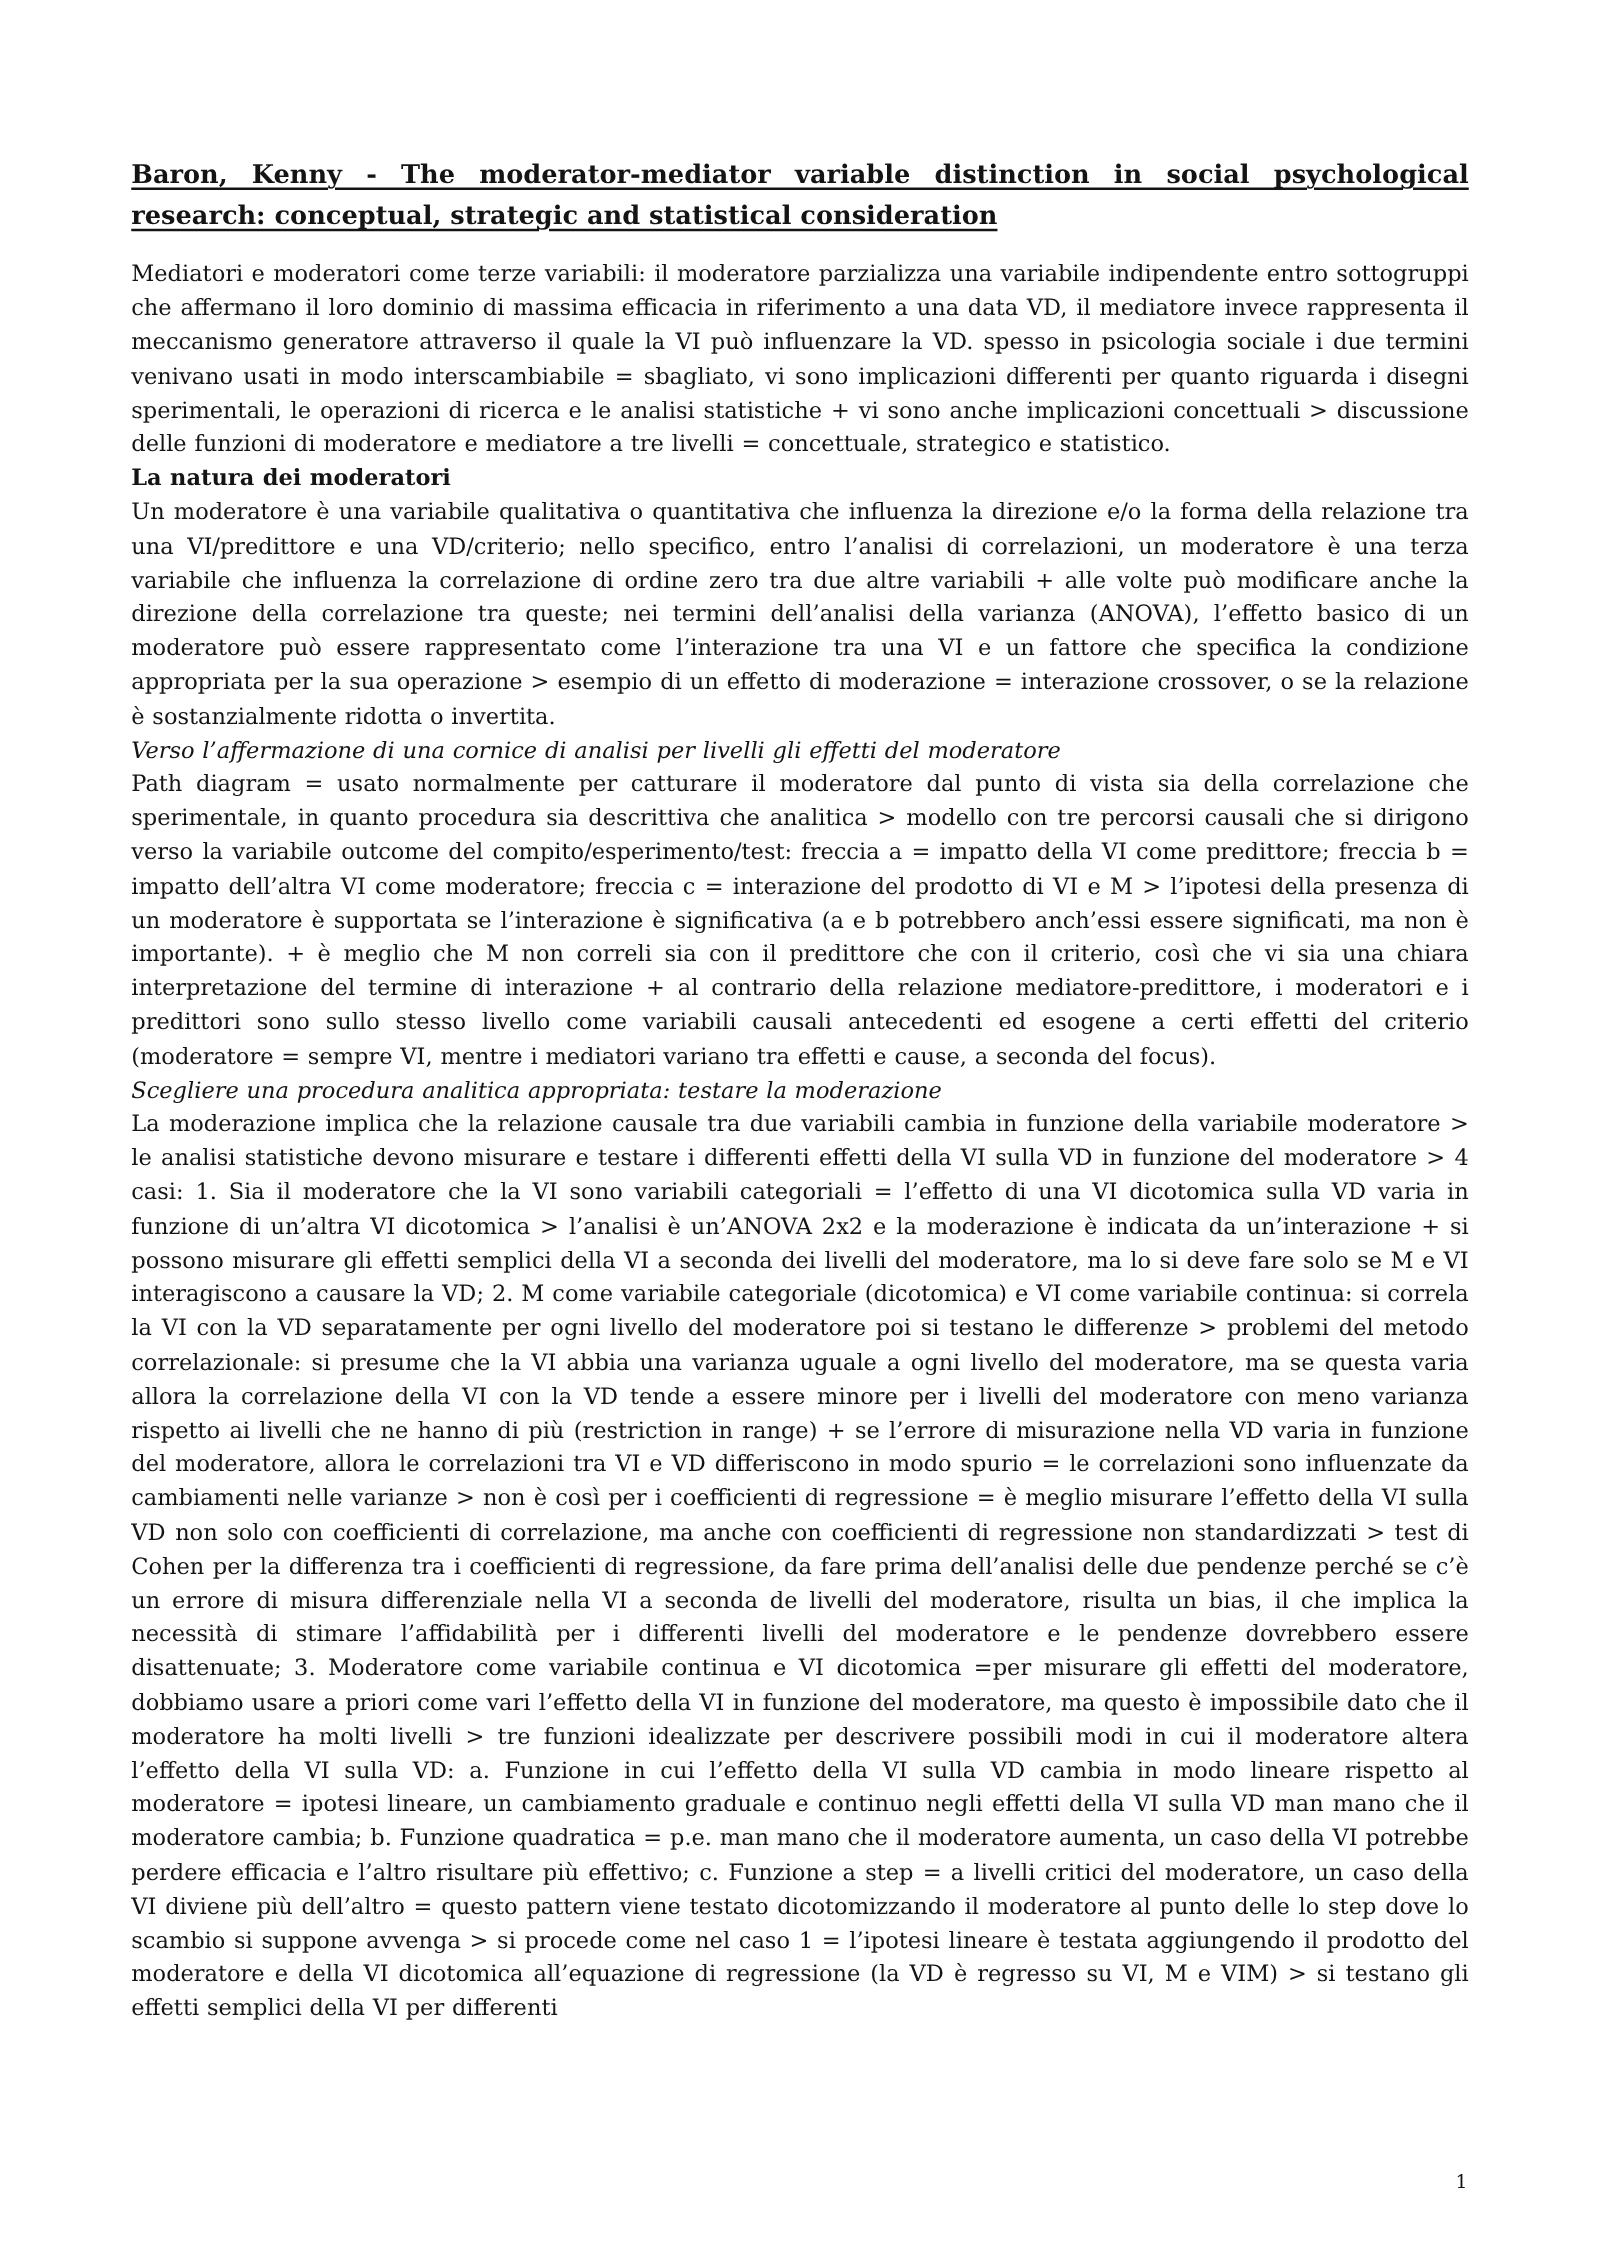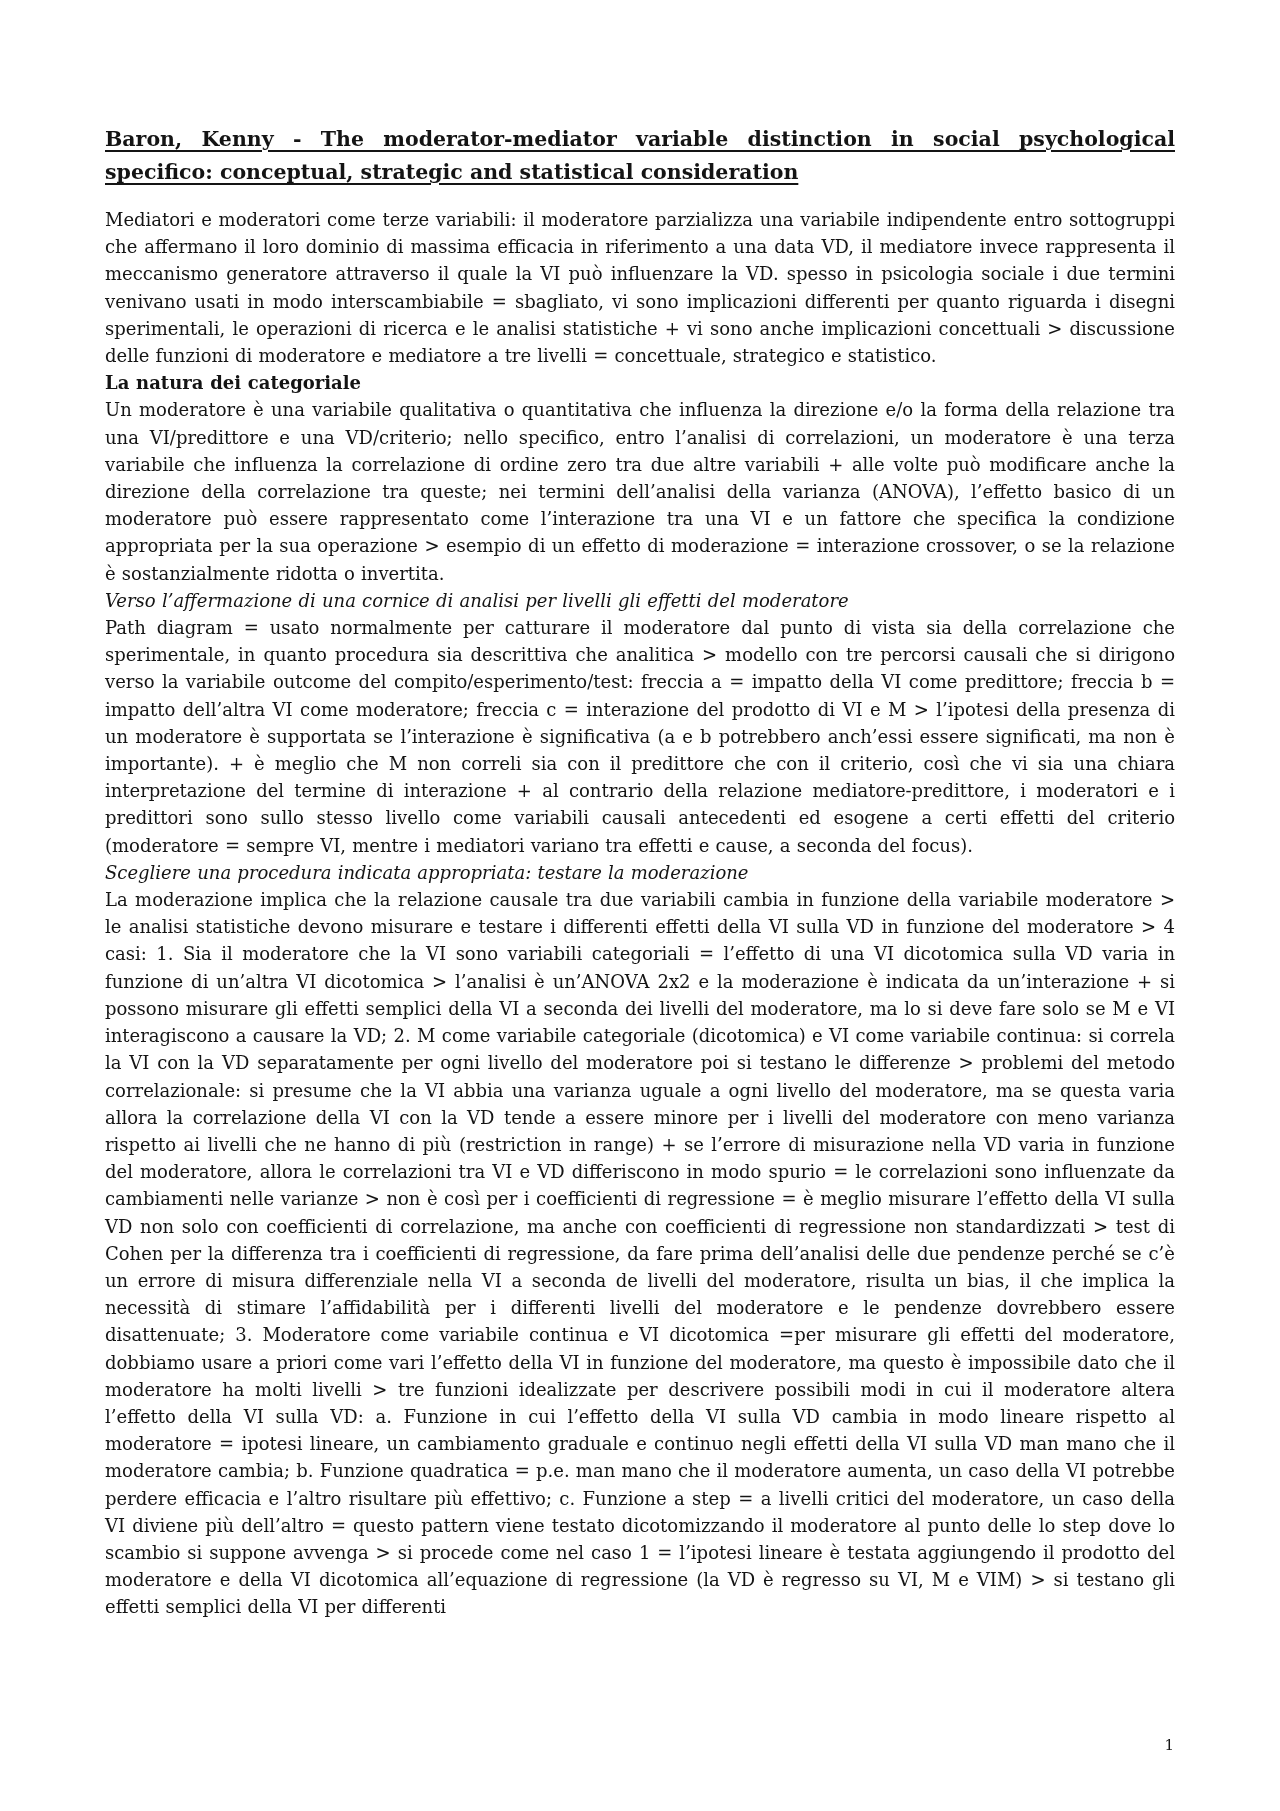--- a/index.html
+++ b/index.html
@@ -57,35 +57,35 @@
     font-size: 15px;
     color: #141414;
   }
 </style>
 </head>
 <body>
 
 <div class="page">
   <div class="content">
 
-    <div class="doc-title">Baron, Kenny - The moderator-mediator variable distinction in social psychological specifico: conceptual, strategic and statistical consideration</div>
+    <div class="doc-title">Baron, Kenny - The moderator-mediator variable distinction in social psychological research: conceptual, strategic and statistical consideration</div>
 
     <div class="body-text">
 
       <p>Mediatori e moderatori come terze variabili: il moderatore parzializza una variabile indipendente entro sottogruppi che affermano il loro dominio di massima efficacia in riferimento a una data VD, il mediatore invece rappresenta il meccanismo generatore attraverso il quale la VI può influenzare la VD. spesso in psicologia sociale i due termini venivano usati in modo interscambiabile = sbagliato, vi sono implicazioni differenti per quanto riguarda i disegni sperimentali, le operazioni di ricerca e le analisi statistiche + vi sono anche implicazioni concettuali &gt; discussione delle funzioni di moderatore e mediatore a tre livelli = concettuale, strategico e statistico.</p>
 
-      <p class="h-bold">La natura dei categoriale</p>
+      <p class="h-bold">La natura dei moderatori</p>
 
       <p>Un moderatore è una variabile qualitativa o quantitativa che influenza la direzione e/o la forma della relazione tra una VI/predittore e una VD/criterio; nello specifico, entro l’analisi di correlazioni, un moderatore è una terza variabile che influenza la correlazione di ordine zero tra due altre variabili + alle volte può modificare anche la direzione della correlazione tra queste; nei termini dell’analisi della varianza (ANOVA), l’effetto basico di un moderatore può essere rappresentato come l’interazione tra una VI e un fattore che specifica la condizione appropriata per la sua operazione &gt; esempio di un effetto di moderazione = interazione crossover, o se la relazione è sostanzialmente ridotta o invertita.</p>
 
       <p class="h-italic">Verso l’affermazione di una cornice di analisi per livelli gli effetti del moderatore</p>
 
       <p>Path diagram = usato normalmente per catturare il moderatore dal punto di vista sia della correlazione che sperimentale, in quanto procedura sia descrittiva che analitica &gt; modello con tre percorsi causali che si dirigono verso la variabile outcome del compito/esperimento/test: freccia a = impatto della VI come predittore; freccia b = impatto dell’altra VI come moderatore; freccia c = interazione del prodotto di VI e M &gt; l’ipotesi della presenza di un moderatore è supportata se l’interazione è significativa (a e b potrebbero anch’essi essere significati, ma non è importante). + è meglio che M non correli sia con il predittore che con il criterio, così che vi sia una chiara interpretazione del termine di interazione + al contrario della relazione mediatore-predittore, i moderatori e i predittori sono sullo stesso livello come variabili causali antecedenti ed esogene a certi effetti del criterio (moderatore = sempre VI, mentre i mediatori variano tra effetti e cause, a seconda del focus).</p>
 
-      <p class="h-italic">Scegliere una procedura indicata appropriata: testare la moderazione</p>
+      <p class="h-italic">Scegliere una procedura analitica appropriata: testare la moderazione</p>
 
       <p><span>La moderazione implica che la relazione causale tra due variabili cambia in funzione della variabile moderatore &gt; le analisi statistiche devono misurare e testare i differenti effetti della VI sulla VD in funzione del moderatore &gt; 4 casi: 1. Sia il moderatore che la VI sono variabili categoriali = l’effetto di una VI dicotomica sulla VD varia in funzione di un’altra VI dicotomica &gt; l’analisi è un’ANOVA 2x2 e la moderazione è indicata da un’interazione + si possono misurare gli effetti semplici della VI a seconda dei livelli del moderatore, ma lo si deve fare solo se M e VI interagiscono a causare la VD; 2. M come variabile categoriale (dicotomica) e VI come variabile continua: si correla la VI con la VD separatamente per ogni livello del moderatore poi si testano le differenze &gt; problemi del metodo correlazionale: si presume che la VI abbia una varianza uguale a ogni livello del moderatore, ma se questa varia allora la correlazione della VI con la VD tende a essere minore per i livelli del moderatore con meno varianza rispetto ai livelli che ne hanno di più (</span><span class="inline-italic">restriction in range</span><span>) + se l’errore di misurazione nella VD varia in funzione del moderatore, allora le correlazioni tra VI e VD differiscono in modo spurio = le correlazioni sono influenzate da cambiamenti nelle varianze &gt; non è così per i coefficienti di regressione = è meglio misurare l’effetto della VI sulla VD non solo con coefficienti di correlazione, ma anche con coefficienti di regressione non standardizzati &gt; test di Cohen per la differenza tra i coefficienti di regressione, da fare prima dell’analisi delle due pendenze perché se c’è un errore di misura differenziale nella VI a seconda de livelli del moderatore, risulta un bias, il che implica la necessità di stimare l’affidabilità per i differenti livelli del moderatore e le pendenze dovrebbero essere disattenuate; 3. Moderatore come variabile continua e VI dicotomica =per misurare gli effetti del moderatore, dobbiamo usare a priori come vari l’effetto della VI in funzione del moderatore, ma questo è impossibile dato che il moderatore ha molti livelli &gt; tre funzioni idealizzate per descrivere possibili modi in cui il moderatore altera l’effetto della VI sulla VD: a. Funzione in cui l’effetto della VI sulla VD cambia in modo lineare rispetto al moderatore = ipotesi lineare, un cambiamento graduale e continuo negli effetti della VI sulla VD man mano che il moderatore cambia; b. Funzione quadratica = p.e. man mano che il moderatore aumenta, un caso della VI potrebbe perdere efficacia e l’altro risultare più effettivo; c. Funzione a step = a livelli critici del moderatore, un caso della VI diviene più dell’altro = questo pattern viene testato dicotomizzando il moderatore al punto delle lo step dove lo scambio si suppone avvenga &gt; si procede come nel caso 1 = l’ipotesi lineare è testata aggiungendo il prodotto del moderatore e della VI dicotomica all’equazione di regressione (la VD è regresso su VI, M e VIM) &gt; si testano gli effetti semplici della VI per differenti</span></p>
 
     </div>
   </div>
 
   <div class="page-num">1</div>
 </div>
 
 </body></html>

